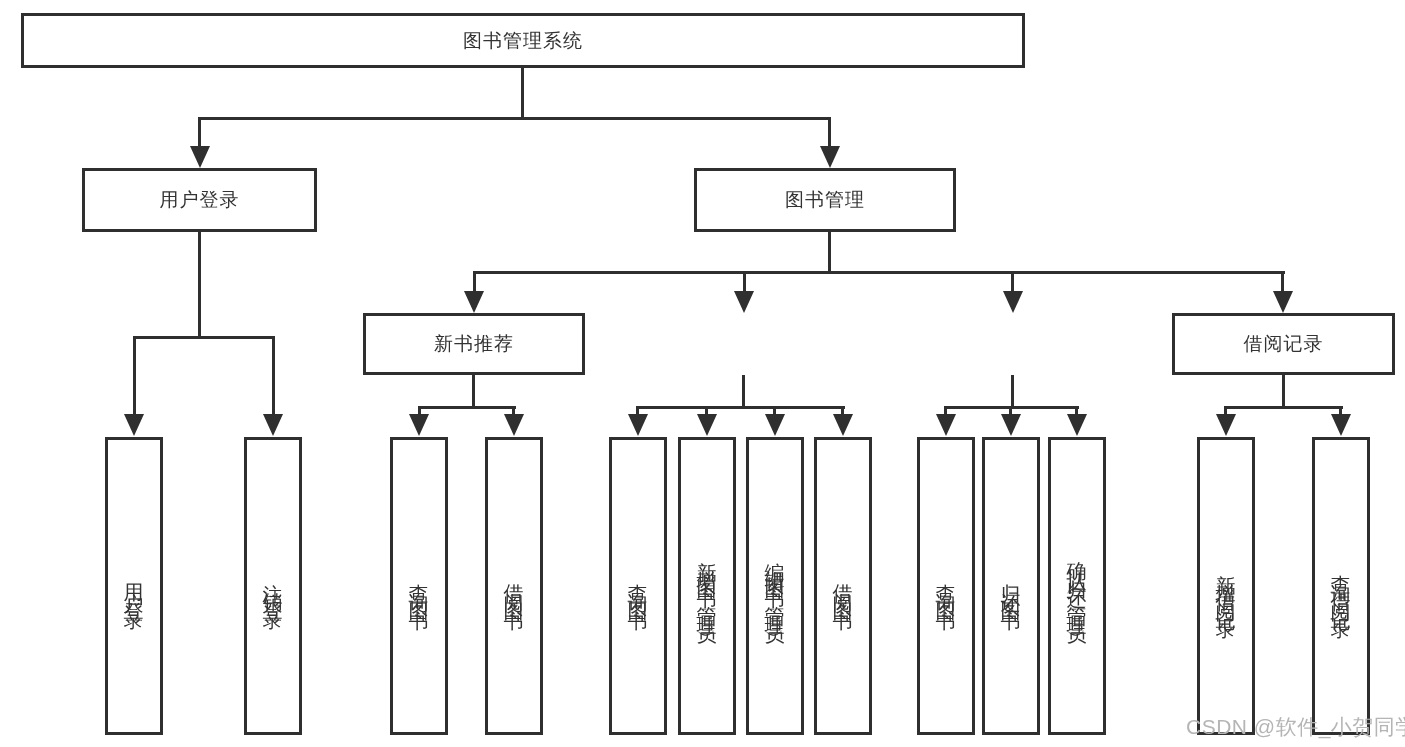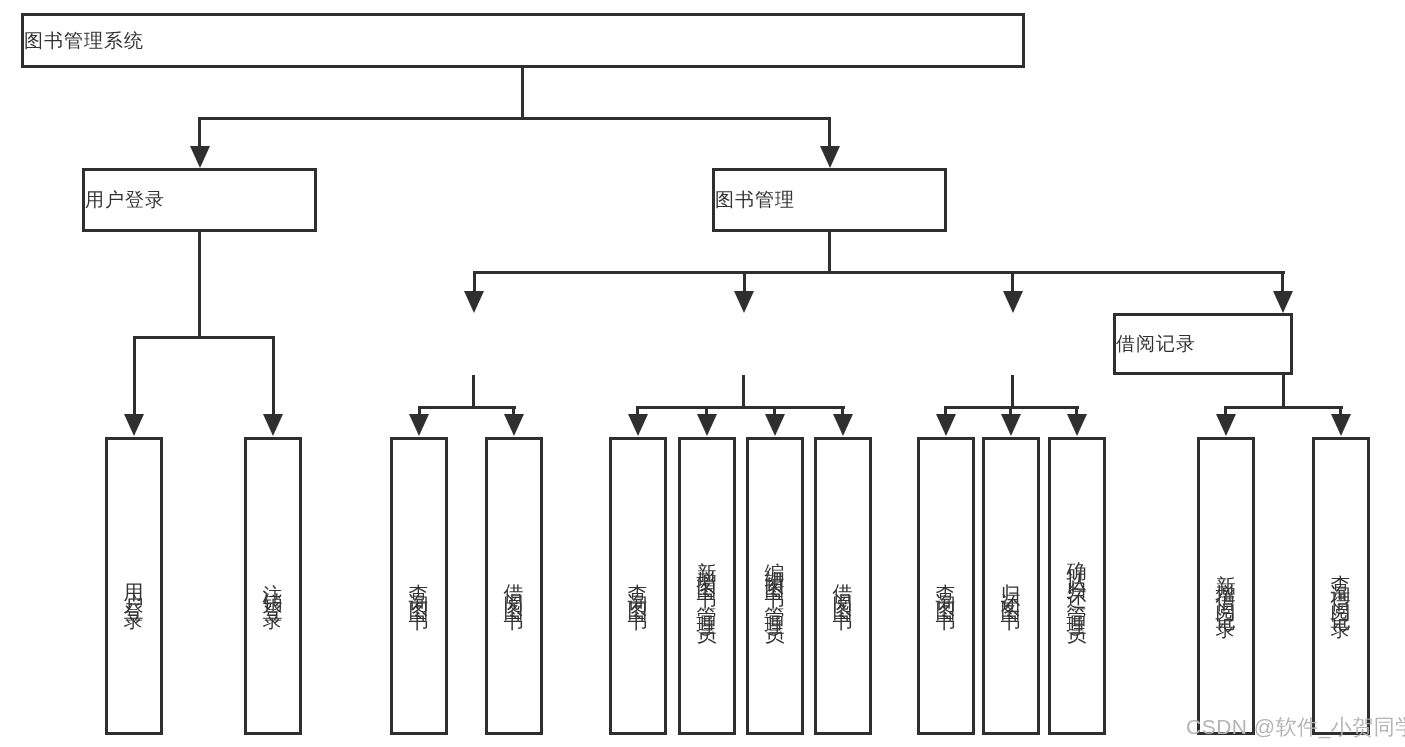--- a/index.html
+++ b/index.html
@@ -8,21 +8,21 @@
     width:1405px;height:747px;
     background:#ffffff;
     font-family:"Liberation Sans", sans-serif;
     overflow:hidden;
   }
   .nbox{
     position:absolute;
     box-sizing:border-box;
     border:3px solid #2f2f2f;
     background:#ffffff;
-    display:flex;align-items:center;
+    display:flex;align-items:center;justify-content:center;
     color:#333333;font-size:19px;letter-spacing:1px;
     z-index:2;
   }
   .vbox{
     position:absolute;
     box-sizing:border-box;
     border:3px solid #2f2f2f;
     background:#ffffff;
     top:437px;width:58px;height:298px;
     display:flex;align-items:center;justify-content:center;
@@ -57,25 +57,28 @@
 
 <div id="canvas">
 
   <div class="nbox" style="left:21px;top:13px;width:1004px;height:55px">
     <span>图书管理系统</span>
   </div>
 
   <div class="nbox" style="left:82px;top:168px;width:235px;height:64px">
     <span>用户登录</span>
   </div>
-  <div class="nbox" style="left:712px;top:168px;width:235px;height:64px">
+  <div class="nbox" style="left:694px;top:168px;width:262px;height:64px">
     <span>图书管理</span>
   </div>
 
-  <div class="nbox" style="left:1113px;top:313px;width:180px;height:62px">
+  <div class="nbox" style="left:363px;top:313px;width:222px;height:62px">
+    <span>新书推荐</span>
+  </div>
+  <div class="nbox" style="left:1172px;top:313px;width:223px;height:62px">
     <span>借阅记录</span>
   </div>
 
   <div class="vbox" style="left:105px">
     <span>用户登录</span>
   </div>
   <div class="vbox" style="left:244px">
     <span>注销登录</span>
   </div>
 

